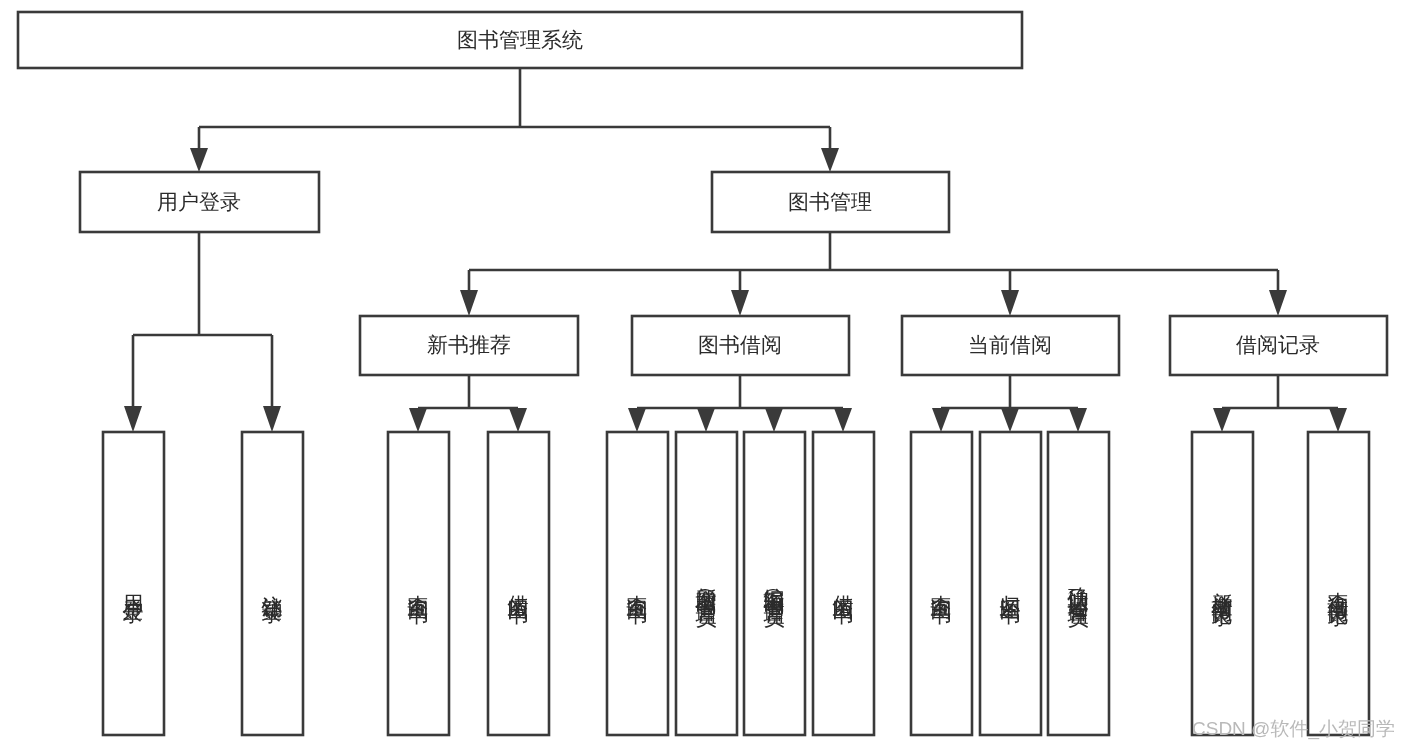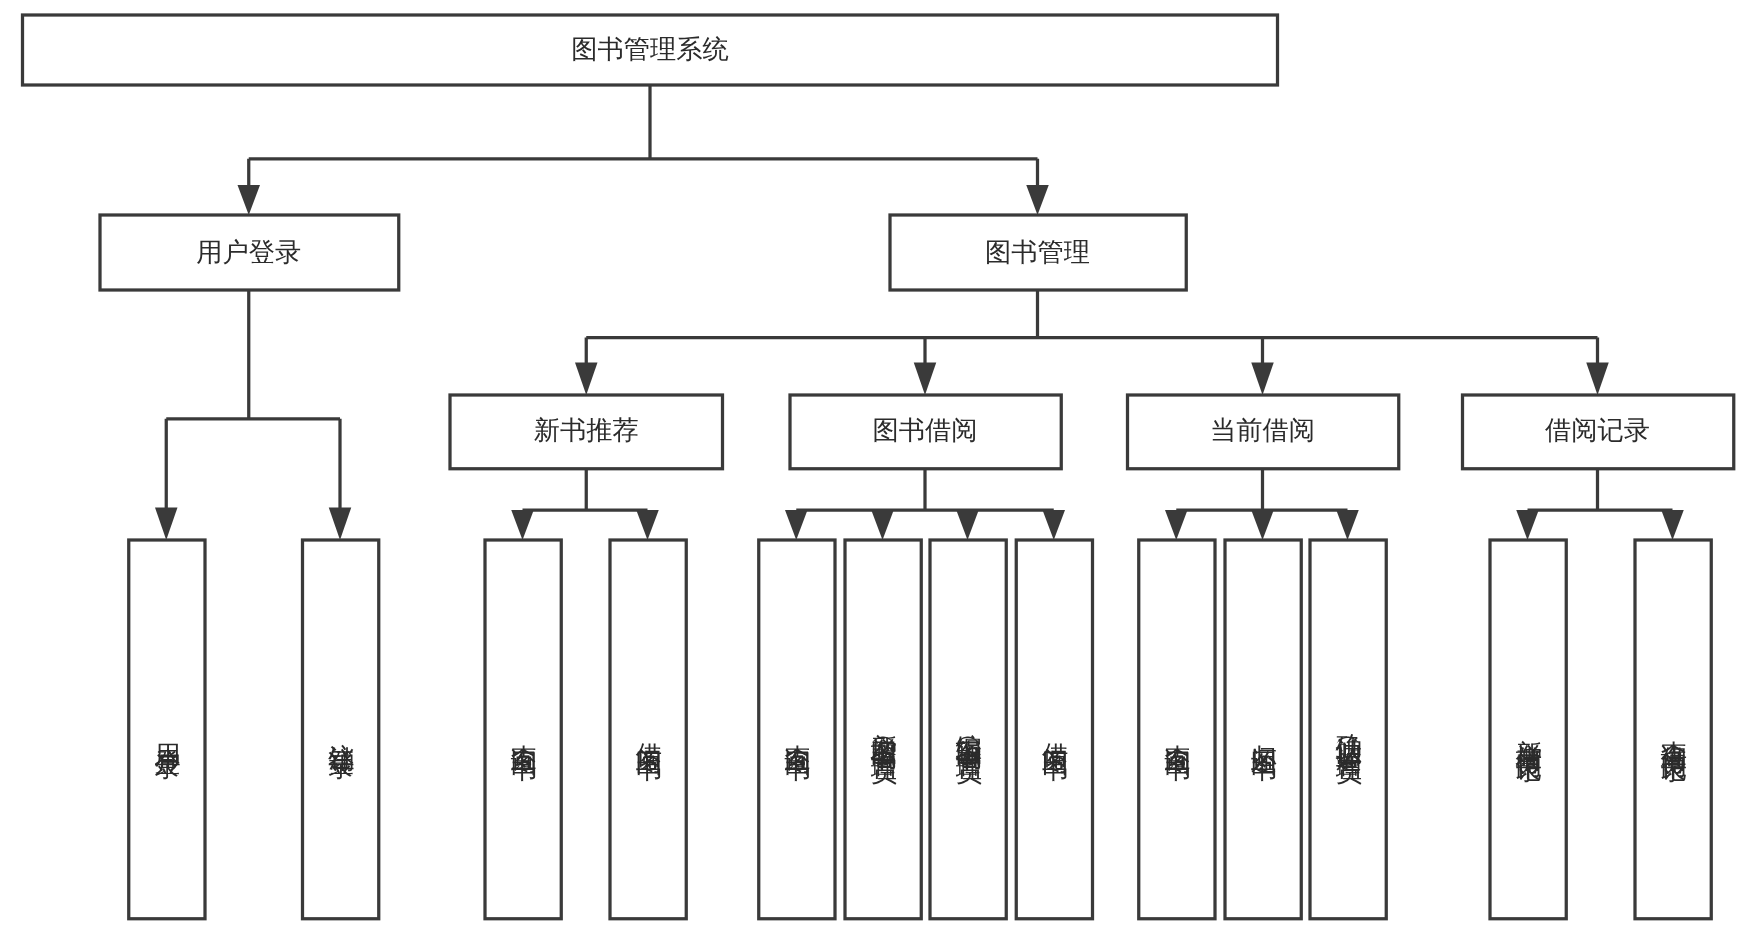--- a/index.html
+++ b/index.html
@@ -178,14 +178,15 @@
   <div class="node-label-v" style="left: 607px; top: 432px; width: 61px; height: 303px; color: rgb(43, 43, 43);">查询图书</div>
   <div class="node-label-v" style="left: 676px; top: 432px; width: 61px; height: 303px; color: rgb(43, 43, 43);">新增图书（管理员）</div>
   <div class="node-label-v" style="left: 744px; top: 432px; width: 61px; height: 303px; color: rgb(43, 43, 43);">编辑图书（管理员）</div>
   <div class="node-label-v" style="left: 813px; top: 432px; width: 61px; height: 303px; color: rgb(43, 43, 43);">借阅图书</div>
   <div class="node-label-v" style="left: 911px; top: 432px; width: 61px; height: 303px; color: rgb(43, 43, 43);">查询图书</div>
   <div class="node-label-v" style="left: 980px; top: 432px; width: 61px; height: 303px; color: rgb(43, 43, 43);">归还图书</div>
   <div class="node-label-v" style="left: 1048px; top: 432px; width: 61px; height: 303px; color: rgb(43, 43, 43);">确认归还（管理员）</div>
   <div class="node-label-v" style="left: 1192px; top: 432px; width: 61px; height: 303px; color: rgb(43, 43, 43);">新增借阅记录</div>
   <div class="node-label-v" style="left: 1308px; top: 432px; width: 61px; height: 303px; color: rgb(43, 43, 43);">查询借阅记录</div>
 
+  <div class="watermark" style="left: 1192px; top: 716px; color: rgb(185, 185, 185);">CSDN @软件_小贺同学</div>
 
 </div>
 
 </body></html>

